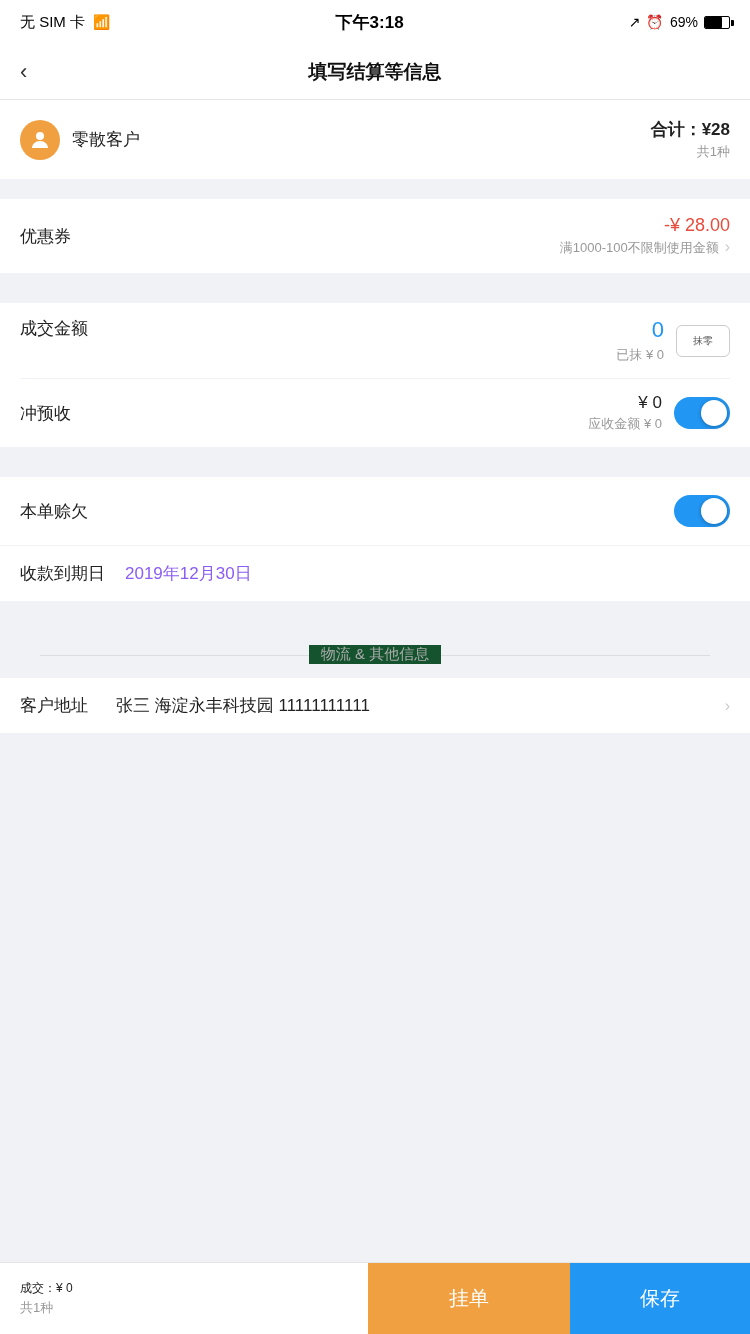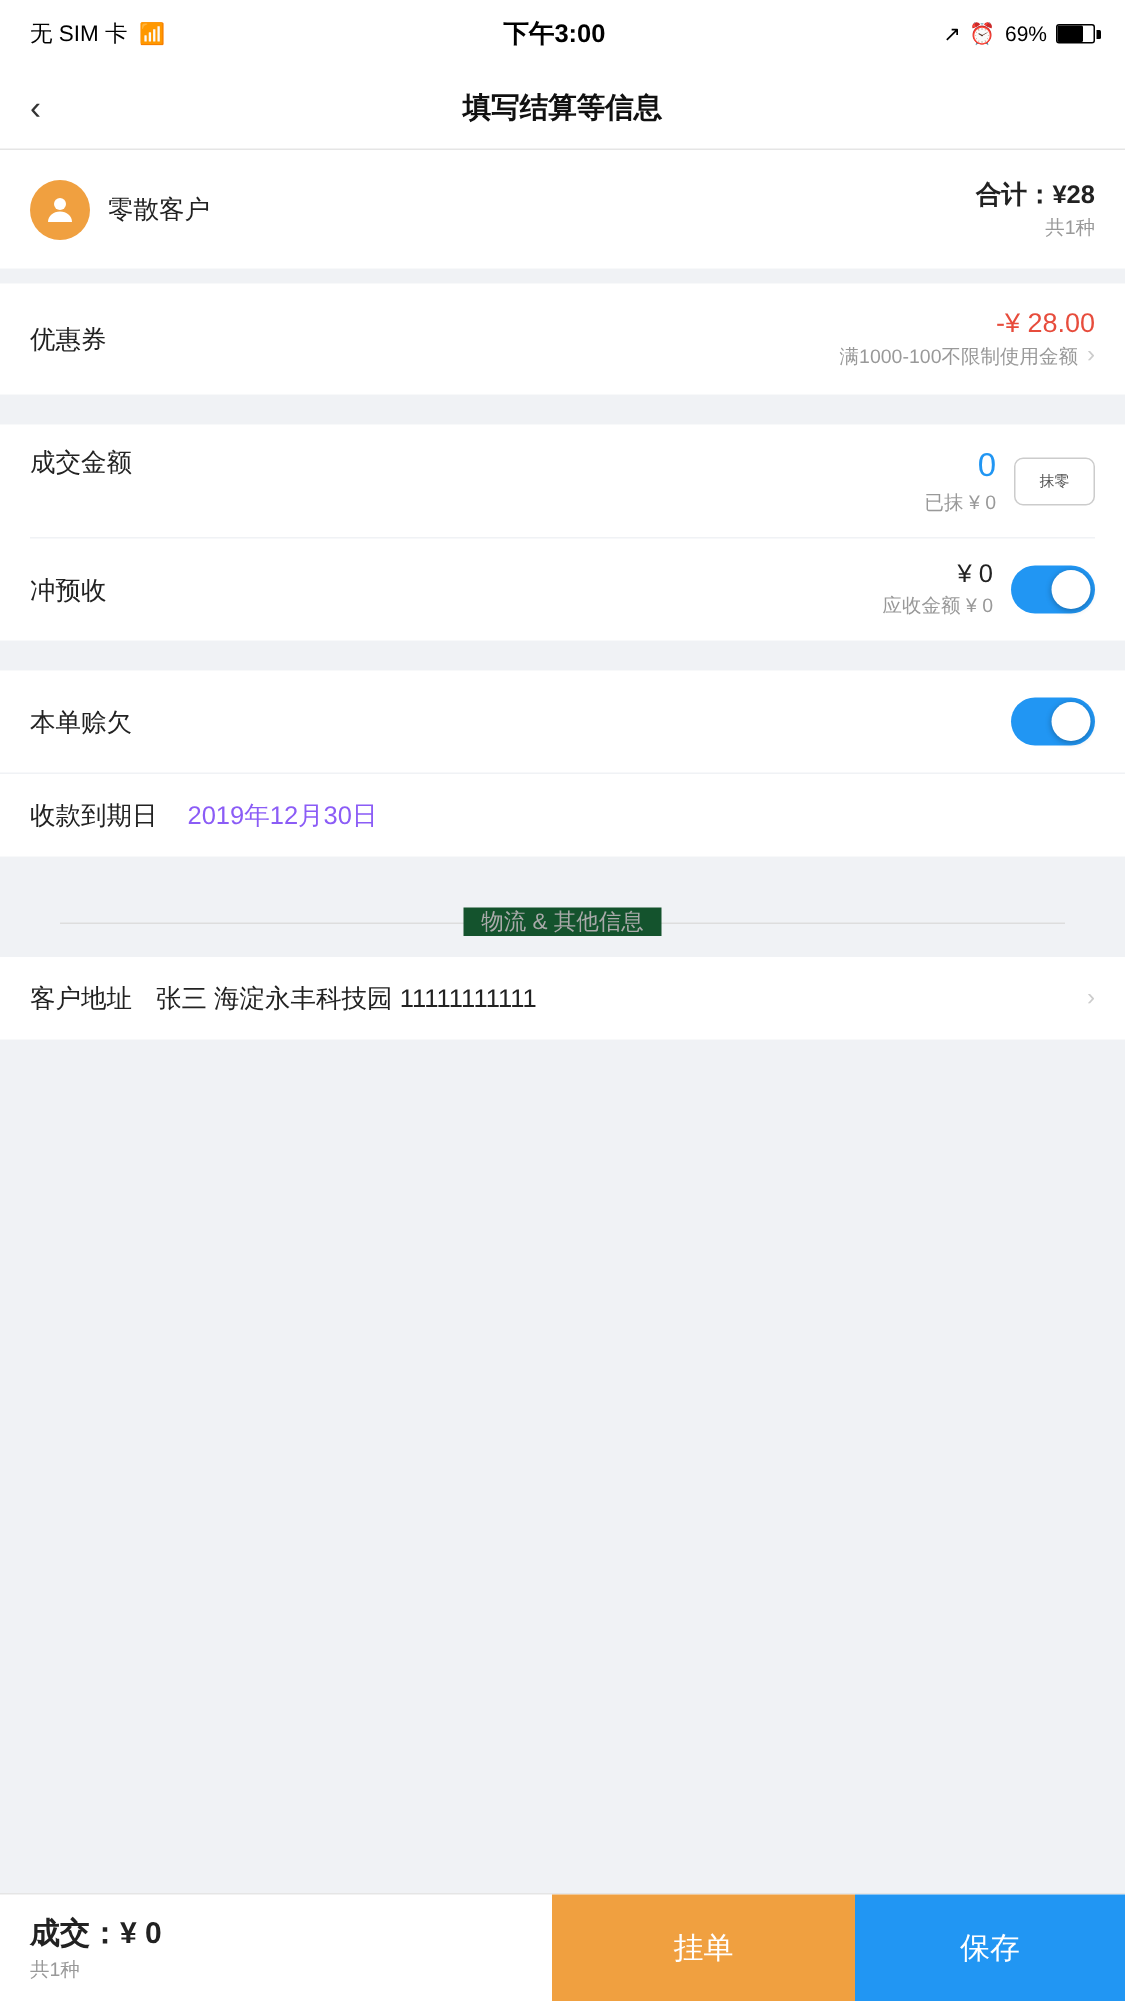--- a/index.html
+++ b/index.html
@@ -62,21 +62,21 @@
 
     
     .content {
       background: #f0f2f5;
       padding-bottom: 80px;
     }
 
     
     .card {
       background: #fff;
-      margin-bottom: 10px;
+      margin-bottom: 20px;
     }
 
     
     .customer-row {
       padding: 18px 20px;
       display: flex;
       align-items: center;
       justify-content: space-between;
     }
     .customer-left { display: flex; align-items: center; gap: 12px; }
@@ -204,41 +204,41 @@
       height: 1px; background: #ddd;
     }
 
     
     .address-row {
       padding: 16px 20px;
       display: flex;
       align-items: center;
       justify-content: space-between;
     }
-    .address-left { display: flex; align-items: flex-start; gap: 16px; }
+    .address-left { display: flex; align-items: flex-start; gap: 28px; }
     .address-label { font-size: 17px; color: #222; white-space: nowrap; }
     .address-value { font-size: 17px; color: #222; flex: 1; }
 
     
     .bottom-bar {
       position: fixed;
       bottom: 0;
       left: 0;
       width: 750px;
       height: 72px;
       background: #fff;
       display: flex;
       align-items: center;
       border-top: 1px solid #e5e5e5;
     }
     .bottom-summary {
       flex: 1;
       padding: 0 20px;
     }
-    .bottom-deal { font-size: 20px; color: #222; font-weight: bold; }
+    .bottom-deal { font-size: 12px; color: #222; }
     .bottom-count { font-size: 13px; color: #999; margin-top: 2px; }
     .bottom-actions {
       display: flex;
       height: 100%;
     }
     .btn-hold {
       width: 202px;
       background: #f0a040;
       display: flex; align-items: center; justify-content: center;
       font-size: 20px; color: #fff; font-weight: 500;
@@ -256,21 +256,21 @@
     .wifi-icon { font-size: 14px; }
   </style>
 </head>
 <body>
 
 <div class="status-bar">
   <div class="status-left">
     <span>无 SIM 卡</span>
     <span class="wifi-icon">📶</span>
   </div>
-  <div class="status-center">下午3:00</div>
+  <div class="status-center">下午3:18</div>
   <div class="status-right">
     <span>↗</span>
     <span>⏰</span>
     <span>69%</span>
     <div class="battery-icon">
       <div class="battery-fill"></div>
     </div>
   </div>
 </div>
 

